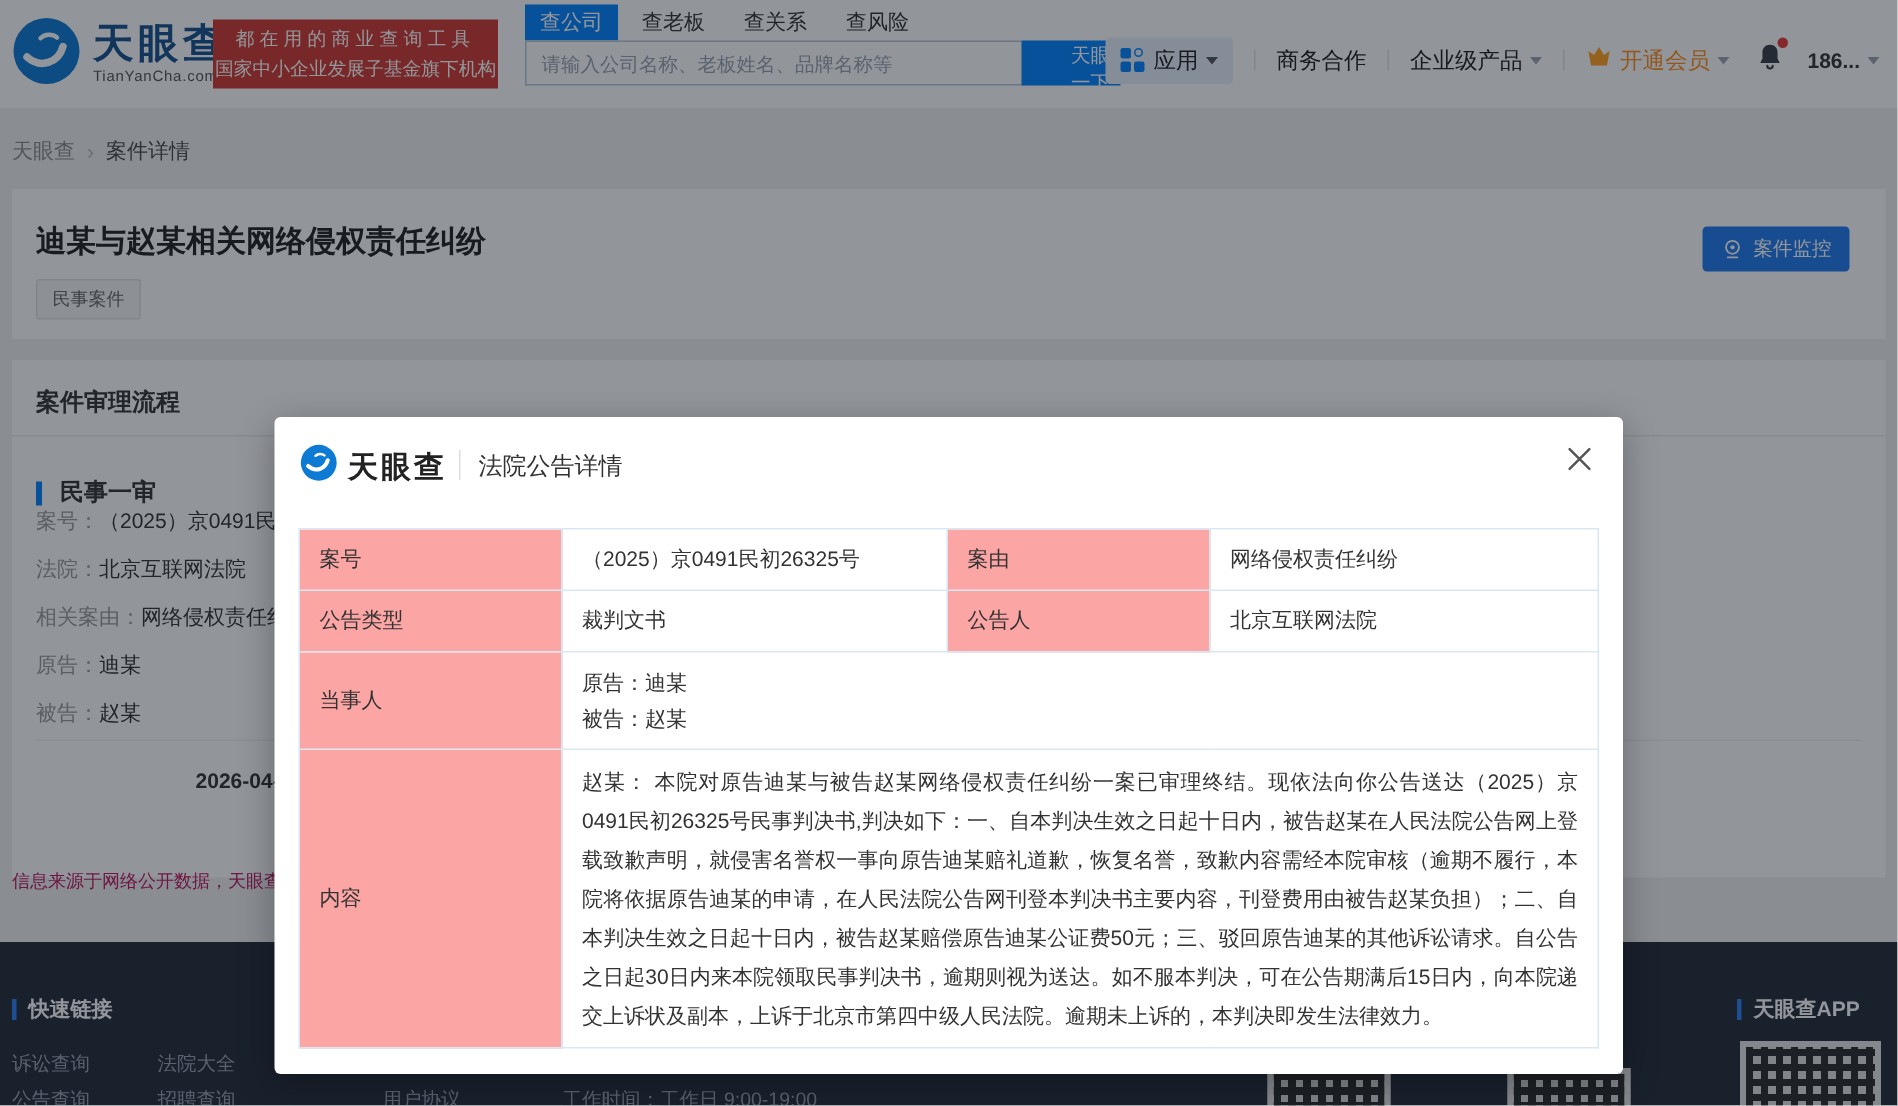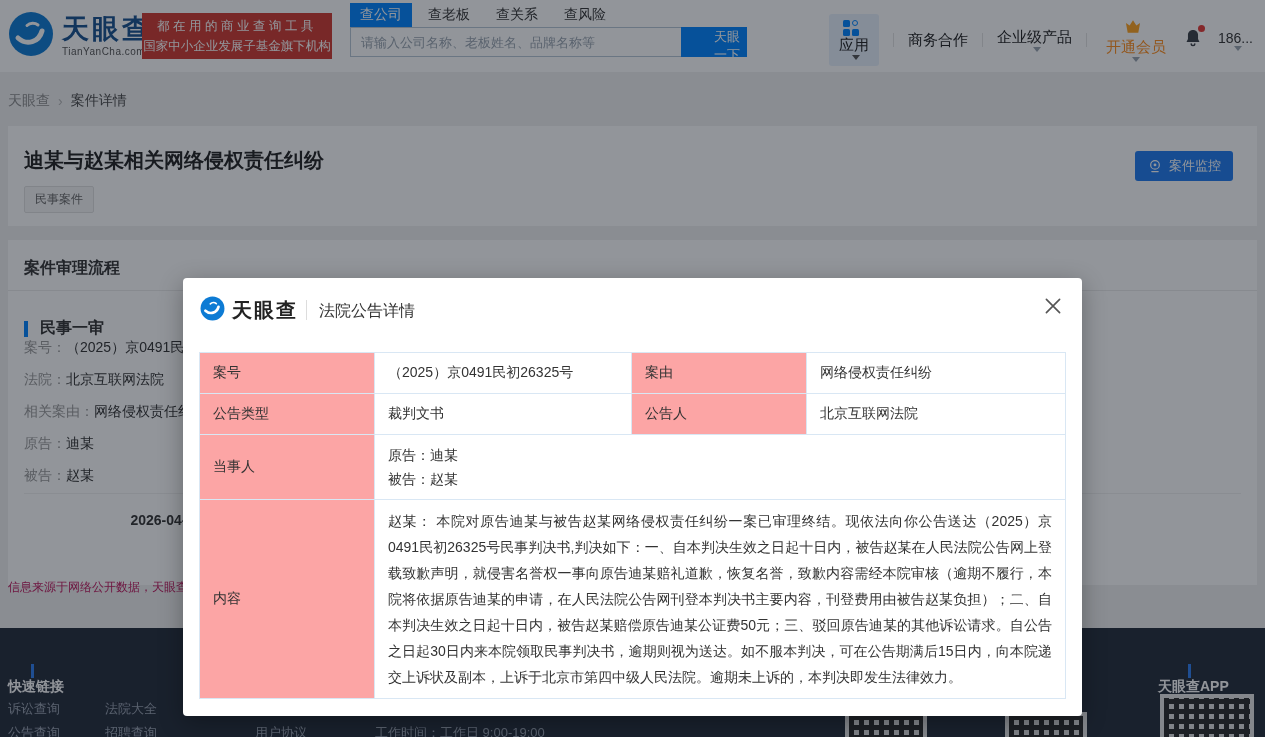--- a/index.html
+++ b/index.html
@@ -27,25 +27,25 @@
   .top-nav{position:absolute;right:12px;top:24px;height:32px;display:flex;align-items:center;}
   .apps-chip{display:flex;align-items:center;background:#e7f1fc;border-radius:3px;padding:6px 10px;cursor:pointer;}
   .grid-icon{display:grid;grid-template-columns:7px 7px;grid-template-rows:7px 7px;gap:2px;margin-right:6px;}
   .grid-icon i{background:#0084ff;border-radius:1.5px;}
   .grid-icon i.o{background:none;border:1.5px solid #0084ff;border-radius:50%;width:4px;height:4px;}
   .nav-label{font-size:15px;color:#222;}
   .caret{width:0;height:0;border-left:4px solid transparent;border-right:4px solid transparent;
          border-top:5px solid #555;display:inline-block;margin-left:5px;}
   .caret.lt{border-top-color:#9aa4b0;}
   .nav-sep{width:1px;height:14px;background:#e2e2e2;margin:0 14px;}
-  .nav-item{display:flex;align-items:center;cursor:pointer;flex-direction:column;}
+  .nav-item{display:flex;align-items:center;cursor:pointer;}
   .vip-label{font-size:15px;color:#ff8f1f;margin-left:5px;}
   .bell-wrap{position:relative;margin:0 16px 0 18px;cursor:pointer;}
   .bell-dot{position:absolute;right:-3px;top:-3px;width:7px;height:7px;border-radius:50%;background:#e53935;}
-  .phone-label{font-size:14px;color:#333;}
+  .phone-label{font-size:14px;color:#333;font-weight:bold;}
 
   
   .breadcrumb{position:absolute;left:8px;top:92px;font-size:14px;display:flex;align-items:center;}
   .bc-home{color:#8b8b8b;cursor:pointer;}
   .bc-sep{color:#b5b5b5;margin:0 8px;}
   .bc-cur{color:#4a4a4a;}
 
   
   .title-card{position:absolute;left:8px;top:126px;width:1249px;height:100px;background:#fff;}
   .case-title{position:absolute;left:16px;top:21px;font-size:20px;font-weight:bold;color:#222;margin:0;}
@@ -67,21 +67,21 @@
   .f-label{color:#999;}
   .f-value{color:#333;}
   .timeline{position:absolute;left:16px;top:253px;width:1217px;height:60px;border-top:1px solid #f1f1f1;}
   .t-date{position:absolute;left:48px;top:18px;width:130px;text-align:right;font-size:14px;font-weight:bold;color:#333;}
   .t-dot{position:absolute;left:188px;top:22px;width:9px;height:9px;border-radius:50%;background:#3f87e8;}
 
   .disclaimer{position:absolute;left:8px;top:579px;font-size:12px;color:#be185d;}
 
   
   .footer{position:absolute;left:0;top:628px;width:1265px;height:109px;background:#242c3a;}
-  .f-title{position:absolute;display:flex;align-items:center;flex-direction:column;}
+  .f-title{position:absolute;display:flex;align-items:center;}
   .f-title .bar{width:3px;height:14px;background:#2e7ff0;margin-right:8px;}
   .f-title .txt{color:#fff;font-size:14px;font-weight:bold;}
   .f-quick{left:8px;top:36px;}
   .f-app{left:1158px;top:36px;}
   .f-link{position:absolute;font-size:13px;color:#97a0ae;cursor:pointer;}
   .f-static{position:absolute;font-size:13px;color:#97a0ae;}
   .qr{position:absolute;background:#e0e0e0;border:4px solid #e6e6e6;
       background-image:repeating-linear-gradient(0deg,#2a2a2a 0 5px,transparent 5px 10px),
                        repeating-linear-gradient(90deg,#2a2a2a 0 5px,#e0e0e0 5px 10px);}
 

